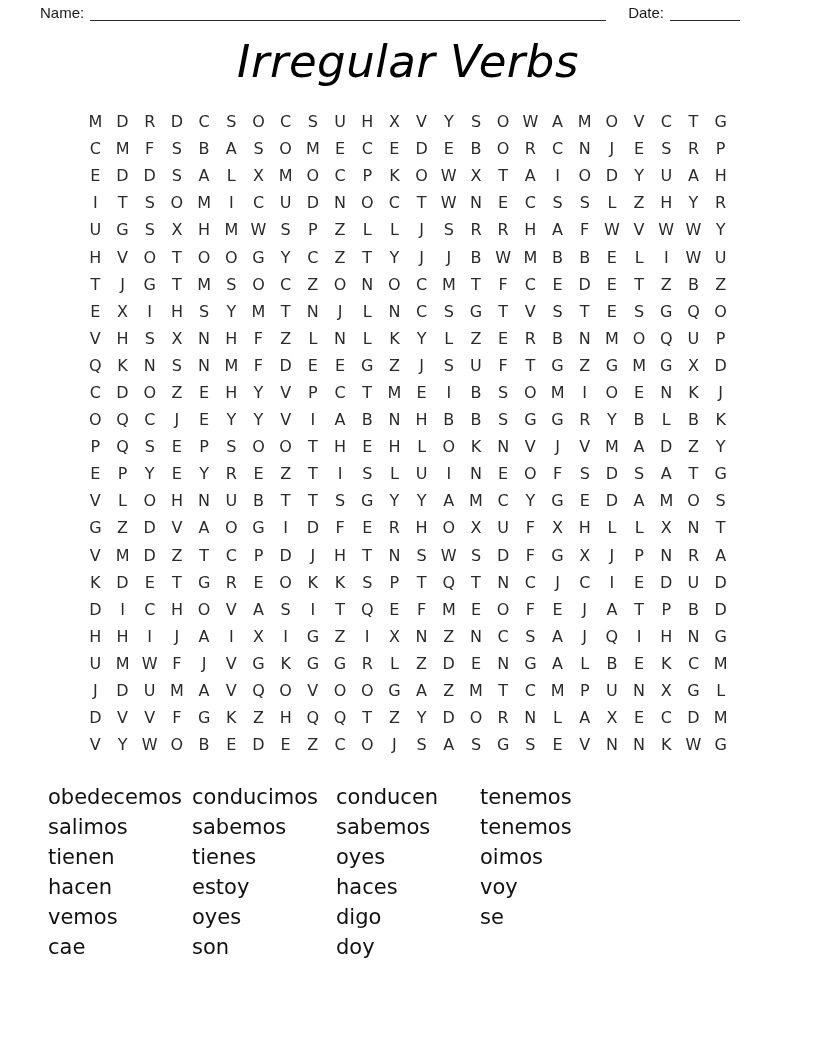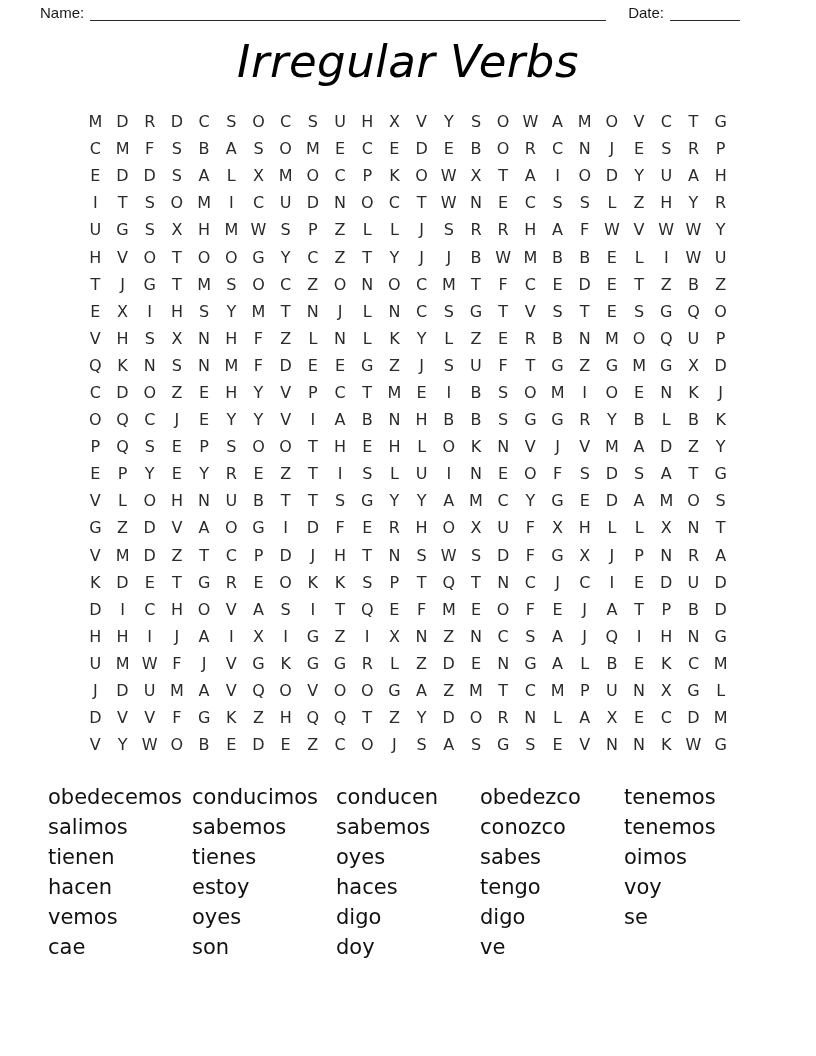--- a/index.html
+++ b/index.html
@@ -690,28 +690,20 @@
       </div>
       <div class="word-col">
         <div class="word">conducen</div>
         <div class="word">sabemos</div>
         <div class="word">oyes</div>
         <div class="word">haces</div>
         <div class="word">digo</div>
         <div class="word">doy</div>
       </div>
       <div class="word-col">
-        <div class="word">obedezco</div>
-        <div class="word">conozco</div>
-        <div class="word">sabes</div>
-        <div class="word">tengo</div>
-        <div class="word">digo</div>
-        <div class="word">ve</div>
-      </div>
-      <div class="word-col">
         <div class="word">tenemos</div>
         <div class="word">tenemos</div>
         <div class="word">oimos</div>
         <div class="word">voy</div>
         <div class="word">se</div>
       </div>
     </div>
 
 </div>
 

